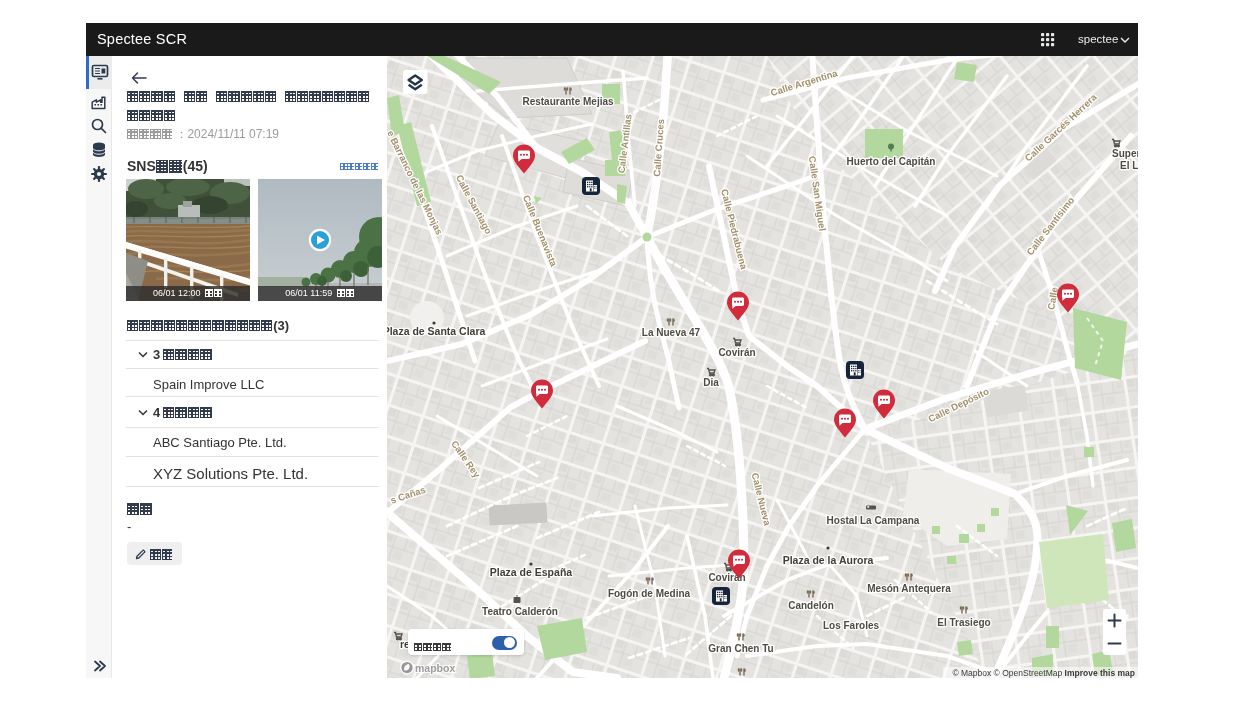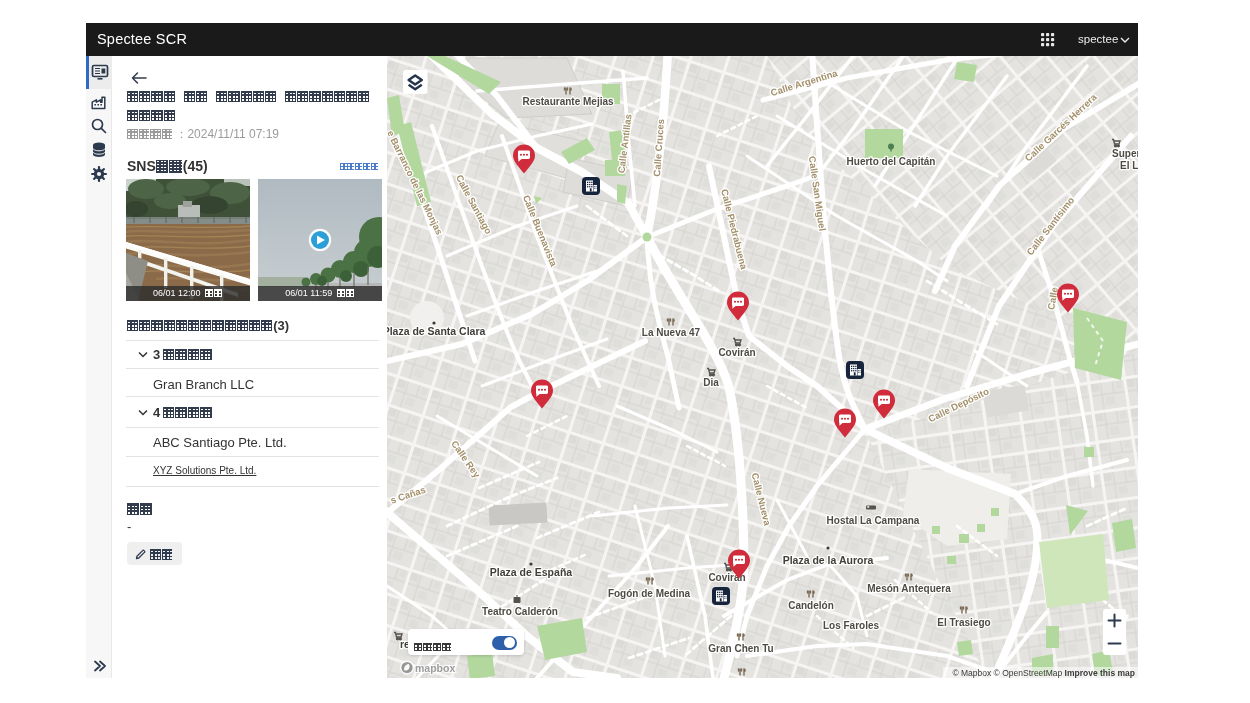--- a/index.html
+++ b/index.html
@@ -145,30 +145,30 @@
           <circle cx="62" cy="61" r="9" fill="#2ba0d8"></circle>
           <polygon points="59,56.5 59,65.5 67,61" fill="#ffffff"></polygon>
         </svg><div style="position:absolute;left:0;right:0;bottom:0;height:15px;background:rgba(45,45,45,0.82);color:#fff;font-size:9px;line-height:15px;text-align:center;">06/01 11:59 <i style="display:inline-block;width:8px;height:8px;margin-right:1px;vertical-align:-1.0px;background:repeating-linear-gradient(0deg,#ffffff 0 1.4px,transparent 1.4px 3.1px),repeating-linear-gradient(90deg,#ffffff 0 1.4px,transparent 1.4px 3.4px),linear-gradient(#ffffff 0 0) 0 0/100% 1.3px no-repeat,linear-gradient(#ffffff 0 0) 0 100%/100% 1.3px no-repeat;"></i><i style="display:inline-block;width:8px;height:8px;margin-right:1px;vertical-align:-1.0px;background:repeating-linear-gradient(0deg,#ffffff 0 1.4px,transparent 1.4px 3.1px),repeating-linear-gradient(90deg,#ffffff 0 1.4px,transparent 1.4px 3.4px),linear-gradient(#ffffff 0 0) 0 0/100% 1.3px no-repeat,linear-gradient(#ffffff 0 0) 0 100%/100% 1.3px no-repeat;"></i></div></div>
       <div style="position:absolute;left:15px;top:263px;line-height:12px;"><i style="display:inline-block;width:11.2px;height:11.2px;margin-right:1px;vertical-align:-1.3px;background:repeating-linear-gradient(0deg,#323c4c 0 1.4px,transparent 1.4px 3.1px),repeating-linear-gradient(90deg,#323c4c 0 1.4px,transparent 1.4px 3.4px),linear-gradient(#323c4c 0 0) 0 0/100% 1.3px no-repeat,linear-gradient(#323c4c 0 0) 0 100%/100% 1.3px no-repeat;"></i><i style="display:inline-block;width:11.2px;height:11.2px;margin-right:1px;vertical-align:-1.3px;background:repeating-linear-gradient(0deg,#323c4c 0 1.4px,transparent 1.4px 3.1px),repeating-linear-gradient(90deg,#323c4c 0 1.4px,transparent 1.4px 3.4px),linear-gradient(#323c4c 0 0) 0 0/100% 1.3px no-repeat,linear-gradient(#323c4c 0 0) 0 100%/100% 1.3px no-repeat;"></i><i style="display:inline-block;width:11.2px;height:11.2px;margin-right:1px;vertical-align:-1.3px;background:repeating-linear-gradient(0deg,#323c4c 0 1.4px,transparent 1.4px 3.1px),repeating-linear-gradient(90deg,#323c4c 0 1.4px,transparent 1.4px 3.4px),linear-gradient(#323c4c 0 0) 0 0/100% 1.3px no-repeat,linear-gradient(#323c4c 0 0) 0 100%/100% 1.3px no-repeat;"></i><i style="display:inline-block;width:11.2px;height:11.2px;margin-right:1px;vertical-align:-1.3px;background:repeating-linear-gradient(0deg,#323c4c 0 1.4px,transparent 1.4px 3.1px),repeating-linear-gradient(90deg,#323c4c 0 1.4px,transparent 1.4px 3.4px),linear-gradient(#323c4c 0 0) 0 0/100% 1.3px no-repeat,linear-gradient(#323c4c 0 0) 0 100%/100% 1.3px no-repeat;"></i><i style="display:inline-block;width:11.2px;height:11.2px;margin-right:1px;vertical-align:-1.3px;background:repeating-linear-gradient(0deg,#323c4c 0 1.4px,transparent 1.4px 3.1px),repeating-linear-gradient(90deg,#323c4c 0 1.4px,transparent 1.4px 3.4px),linear-gradient(#323c4c 0 0) 0 0/100% 1.3px no-repeat,linear-gradient(#323c4c 0 0) 0 100%/100% 1.3px no-repeat;"></i><i style="display:inline-block;width:11.2px;height:11.2px;margin-right:1px;vertical-align:-1.3px;background:repeating-linear-gradient(0deg,#323c4c 0 1.4px,transparent 1.4px 3.1px),repeating-linear-gradient(90deg,#323c4c 0 1.4px,transparent 1.4px 3.4px),linear-gradient(#323c4c 0 0) 0 0/100% 1.3px no-repeat,linear-gradient(#323c4c 0 0) 0 100%/100% 1.3px no-repeat;"></i><i style="display:inline-block;width:11.2px;height:11.2px;margin-right:1px;vertical-align:-1.3px;background:repeating-linear-gradient(0deg,#323c4c 0 1.4px,transparent 1.4px 3.1px),repeating-linear-gradient(90deg,#323c4c 0 1.4px,transparent 1.4px 3.4px),linear-gradient(#323c4c 0 0) 0 0/100% 1.3px no-repeat,linear-gradient(#323c4c 0 0) 0 100%/100% 1.3px no-repeat;"></i><i style="display:inline-block;width:11.2px;height:11.2px;margin-right:1px;vertical-align:-1.3px;background:repeating-linear-gradient(0deg,#323c4c 0 1.4px,transparent 1.4px 3.1px),repeating-linear-gradient(90deg,#323c4c 0 1.4px,transparent 1.4px 3.4px),linear-gradient(#323c4c 0 0) 0 0/100% 1.3px no-repeat,linear-gradient(#323c4c 0 0) 0 100%/100% 1.3px no-repeat;"></i><i style="display:inline-block;width:11.2px;height:11.2px;margin-right:1px;vertical-align:-1.3px;background:repeating-linear-gradient(0deg,#323c4c 0 1.4px,transparent 1.4px 3.1px),repeating-linear-gradient(90deg,#323c4c 0 1.4px,transparent 1.4px 3.4px),linear-gradient(#323c4c 0 0) 0 0/100% 1.3px no-repeat,linear-gradient(#323c4c 0 0) 0 100%/100% 1.3px no-repeat;"></i><i style="display:inline-block;width:11.2px;height:11.2px;margin-right:1px;vertical-align:-1.3px;background:repeating-linear-gradient(0deg,#323c4c 0 1.4px,transparent 1.4px 3.1px),repeating-linear-gradient(90deg,#323c4c 0 1.4px,transparent 1.4px 3.4px),linear-gradient(#323c4c 0 0) 0 0/100% 1.3px no-repeat,linear-gradient(#323c4c 0 0) 0 100%/100% 1.3px no-repeat;"></i><i style="display:inline-block;width:11.2px;height:11.2px;margin-right:1px;vertical-align:-1.3px;background:repeating-linear-gradient(0deg,#323c4c 0 1.4px,transparent 1.4px 3.1px),repeating-linear-gradient(90deg,#323c4c 0 1.4px,transparent 1.4px 3.4px),linear-gradient(#323c4c 0 0) 0 0/100% 1.3px no-repeat,linear-gradient(#323c4c 0 0) 0 100%/100% 1.3px no-repeat;"></i><i style="display:inline-block;width:11.2px;height:11.2px;margin-right:1px;vertical-align:-1.3px;background:repeating-linear-gradient(0deg,#323c4c 0 1.4px,transparent 1.4px 3.1px),repeating-linear-gradient(90deg,#323c4c 0 1.4px,transparent 1.4px 3.4px),linear-gradient(#323c4c 0 0) 0 0/100% 1.3px no-repeat,linear-gradient(#323c4c 0 0) 0 100%/100% 1.3px no-repeat;"></i><b style="font-size:13px;color:#333;">(3)</b></div>
       <div class="divider" style="position:absolute;left:14px;top:284px;width:253px;"></div>
       <svg width="10" height="7" viewBox="0 0 10 7" style="position:absolute;left:26px;top:295px;">
         <path d="M1,1.5 L5,5.5 L9,1.5" stroke="#333" stroke-width="1.5" fill="none"></path>
       </svg>
       <div style="position:absolute;left:41px;top:291px;font-size:13px;font-weight:bold;color:#333;">3 <i style="display:inline-block;width:11.5px;height:11.5px;margin-right:1px;vertical-align:-1.4px;background:repeating-linear-gradient(0deg,#323c4c 0 1.4px,transparent 1.4px 3.1px),repeating-linear-gradient(90deg,#323c4c 0 1.4px,transparent 1.4px 3.4px),linear-gradient(#323c4c 0 0) 0 0/100% 1.3px no-repeat,linear-gradient(#323c4c 0 0) 0 100%/100% 1.3px no-repeat;"></i><i style="display:inline-block;width:11.5px;height:11.5px;margin-right:1px;vertical-align:-1.4px;background:repeating-linear-gradient(0deg,#323c4c 0 1.4px,transparent 1.4px 3.1px),repeating-linear-gradient(90deg,#323c4c 0 1.4px,transparent 1.4px 3.4px),linear-gradient(#323c4c 0 0) 0 0/100% 1.3px no-repeat,linear-gradient(#323c4c 0 0) 0 100%/100% 1.3px no-repeat;"></i><i style="display:inline-block;width:11.5px;height:11.5px;margin-right:1px;vertical-align:-1.4px;background:repeating-linear-gradient(0deg,#323c4c 0 1.4px,transparent 1.4px 3.1px),repeating-linear-gradient(90deg,#323c4c 0 1.4px,transparent 1.4px 3.4px),linear-gradient(#323c4c 0 0) 0 0/100% 1.3px no-repeat,linear-gradient(#323c4c 0 0) 0 100%/100% 1.3px no-repeat;"></i><i style="display:inline-block;width:11.5px;height:11.5px;margin-right:1px;vertical-align:-1.4px;background:repeating-linear-gradient(0deg,#323c4c 0 1.4px,transparent 1.4px 3.1px),repeating-linear-gradient(90deg,#323c4c 0 1.4px,transparent 1.4px 3.4px),linear-gradient(#323c4c 0 0) 0 0/100% 1.3px no-repeat,linear-gradient(#323c4c 0 0) 0 100%/100% 1.3px no-repeat;"></i></div>
       <div class="divider" style="position:absolute;left:14px;top:312px;width:253px;"></div>
-      <div style="position:absolute;left:41px;top:321px;font-size:13px;color:#333;">Gran Branch LLC</div>
+      <div style="position:absolute;left:41px;top:321px;font-size:13px;color:#333;">Spain Improve LLC</div>
       <div class="divider" style="position:absolute;left:14px;top:340px;width:253px;"></div>
       <svg width="10" height="7" viewBox="0 0 10 7" style="position:absolute;left:26px;top:353px;">
         <path d="M1,1.5 L5,5.5 L9,1.5" stroke="#333" stroke-width="1.5" fill="none"></path>
       </svg>
       <div style="position:absolute;left:41px;top:349px;font-size:13px;font-weight:bold;color:#333;">4 <i style="display:inline-block;width:11.5px;height:11.5px;margin-right:1px;vertical-align:-1.4px;background:repeating-linear-gradient(0deg,#323c4c 0 1.4px,transparent 1.4px 3.1px),repeating-linear-gradient(90deg,#323c4c 0 1.4px,transparent 1.4px 3.4px),linear-gradient(#323c4c 0 0) 0 0/100% 1.3px no-repeat,linear-gradient(#323c4c 0 0) 0 100%/100% 1.3px no-repeat;"></i><i style="display:inline-block;width:11.5px;height:11.5px;margin-right:1px;vertical-align:-1.4px;background:repeating-linear-gradient(0deg,#323c4c 0 1.4px,transparent 1.4px 3.1px),repeating-linear-gradient(90deg,#323c4c 0 1.4px,transparent 1.4px 3.4px),linear-gradient(#323c4c 0 0) 0 0/100% 1.3px no-repeat,linear-gradient(#323c4c 0 0) 0 100%/100% 1.3px no-repeat;"></i><i style="display:inline-block;width:11.5px;height:11.5px;margin-right:1px;vertical-align:-1.4px;background:repeating-linear-gradient(0deg,#323c4c 0 1.4px,transparent 1.4px 3.1px),repeating-linear-gradient(90deg,#323c4c 0 1.4px,transparent 1.4px 3.4px),linear-gradient(#323c4c 0 0) 0 0/100% 1.3px no-repeat,linear-gradient(#323c4c 0 0) 0 100%/100% 1.3px no-repeat;"></i><i style="display:inline-block;width:11.5px;height:11.5px;margin-right:1px;vertical-align:-1.4px;background:repeating-linear-gradient(0deg,#323c4c 0 1.4px,transparent 1.4px 3.1px),repeating-linear-gradient(90deg,#323c4c 0 1.4px,transparent 1.4px 3.4px),linear-gradient(#323c4c 0 0) 0 0/100% 1.3px no-repeat,linear-gradient(#323c4c 0 0) 0 100%/100% 1.3px no-repeat;"></i></div>
       <div class="divider" style="position:absolute;left:14px;top:371px;width:253px;"></div>
       <div style="position:absolute;left:41px;top:379px;font-size:13px;color:#333;">ABC Santiago Pte. Ltd.</div>
       <div class="divider" style="position:absolute;left:14px;top:400px;width:253px;"></div>
-      <div style="position:absolute;left:41px;top:409px;font-size:10px;color:#333;text-decoration:underline;">XYZ Solutions Pte. Ltd.</div>
+      <div style="position:absolute;left:41px;top:409px;font-size:15px;color:#333;">XYZ Solutions Pte. Ltd.</div>
       <div class="divider" style="position:absolute;left:14px;top:429.5px;width:253px;"></div>
       <div style="position:absolute;left:15px;top:447px;line-height:12px;font-size:12px;"><i style="display:inline-block;width:12px;height:12px;margin-right:1px;vertical-align:-1.4px;background:repeating-linear-gradient(0deg,#323c4c 0 1.4px,transparent 1.4px 3.1px),repeating-linear-gradient(90deg,#323c4c 0 1.4px,transparent 1.4px 3.4px),linear-gradient(#323c4c 0 0) 0 0/100% 1.3px no-repeat,linear-gradient(#323c4c 0 0) 0 100%/100% 1.3px no-repeat;"></i><i style="display:inline-block;width:12px;height:12px;margin-right:1px;vertical-align:-1.4px;background:repeating-linear-gradient(0deg,#323c4c 0 1.4px,transparent 1.4px 3.1px),repeating-linear-gradient(90deg,#323c4c 0 1.4px,transparent 1.4px 3.4px),linear-gradient(#323c4c 0 0) 0 0/100% 1.3px no-repeat,linear-gradient(#323c4c 0 0) 0 100%/100% 1.3px no-repeat;"></i></div>
       <div style="position:absolute;left:15px;top:463px;font-size:13px;color:#333;">-</div>
       <div style="position:absolute;left:14.5px;top:485.5px;width:55.5px;height:23.5px;background:#efefef;border-radius:4px;text-align:center;line-height:23.5px;"><svg width="11" height="11" viewBox="0 0 11 11" style="vertical-align:-1.5px;">
           <path d="M1.5,9.5 L2,7.2 L7.6,1.6 a1,1 0 0 1 1.5,0 l0.3,0.3 a1,1 0 0 1 0,1.5 L3.8,9 Z" fill="none" stroke="#2e3b4e" stroke-width="1.3" stroke-linejoin="round"></path>
         </svg> <i style="display:inline-block;width:10.5px;height:10.5px;margin-right:1px;vertical-align:-1.3px;background:repeating-linear-gradient(0deg,#2e3b4e 0 1.4px,transparent 1.4px 3.1px),repeating-linear-gradient(90deg,#2e3b4e 0 1.4px,transparent 1.4px 3.4px),linear-gradient(#2e3b4e 0 0) 0 0/100% 1.3px no-repeat,linear-gradient(#2e3b4e 0 0) 0 100%/100% 1.3px no-repeat;"></i><i style="display:inline-block;width:10.5px;height:10.5px;margin-right:1px;vertical-align:-1.3px;background:repeating-linear-gradient(0deg,#2e3b4e 0 1.4px,transparent 1.4px 3.1px),repeating-linear-gradient(90deg,#2e3b4e 0 1.4px,transparent 1.4px 3.4px),linear-gradient(#2e3b4e 0 0) 0 0/100% 1.3px no-repeat,linear-gradient(#2e3b4e 0 0) 0 100%/100% 1.3px no-repeat;"></i></div>
     </div>
     <div style="position:absolute;left:301px;top:33px;width:751px;height:622px;overflow:hidden;">
       <svg width="751" height="622" viewBox="0 0 751 622" style="display:block">
         <defs>

